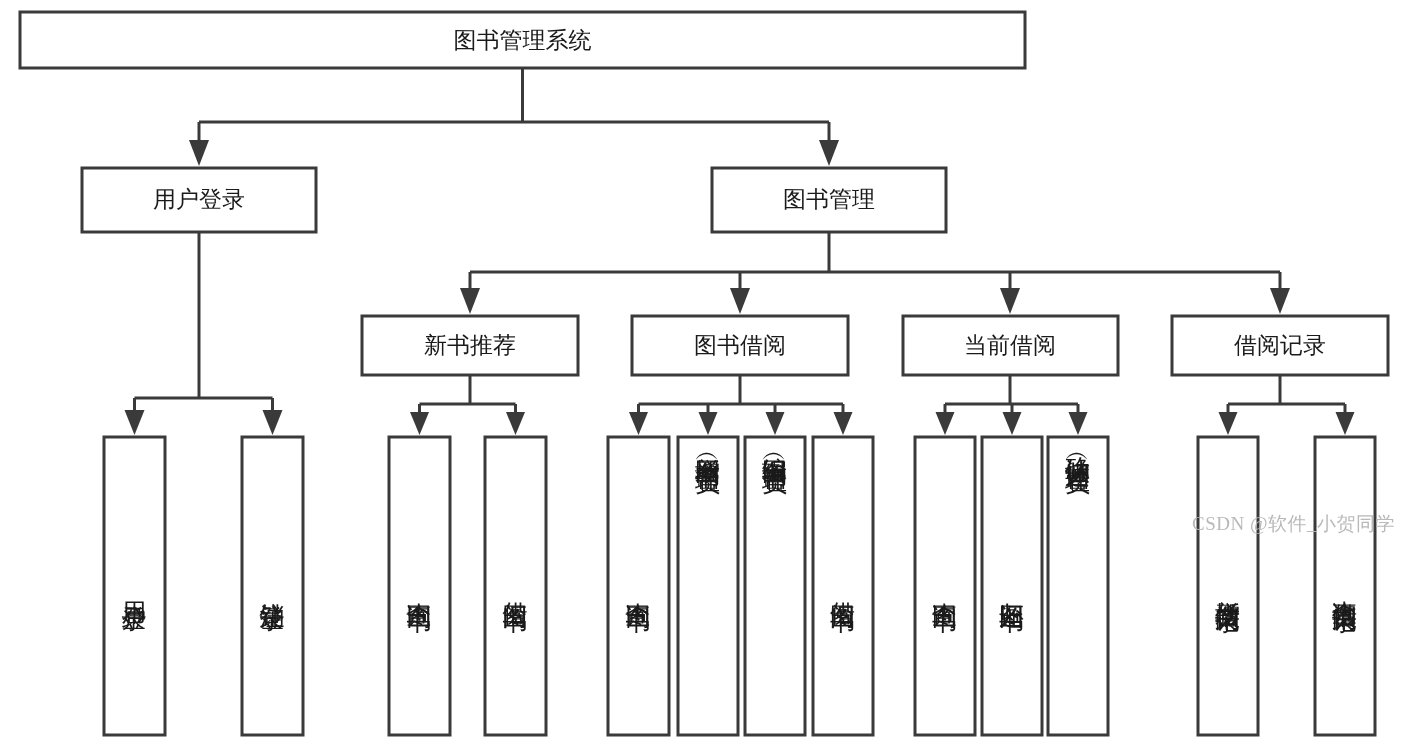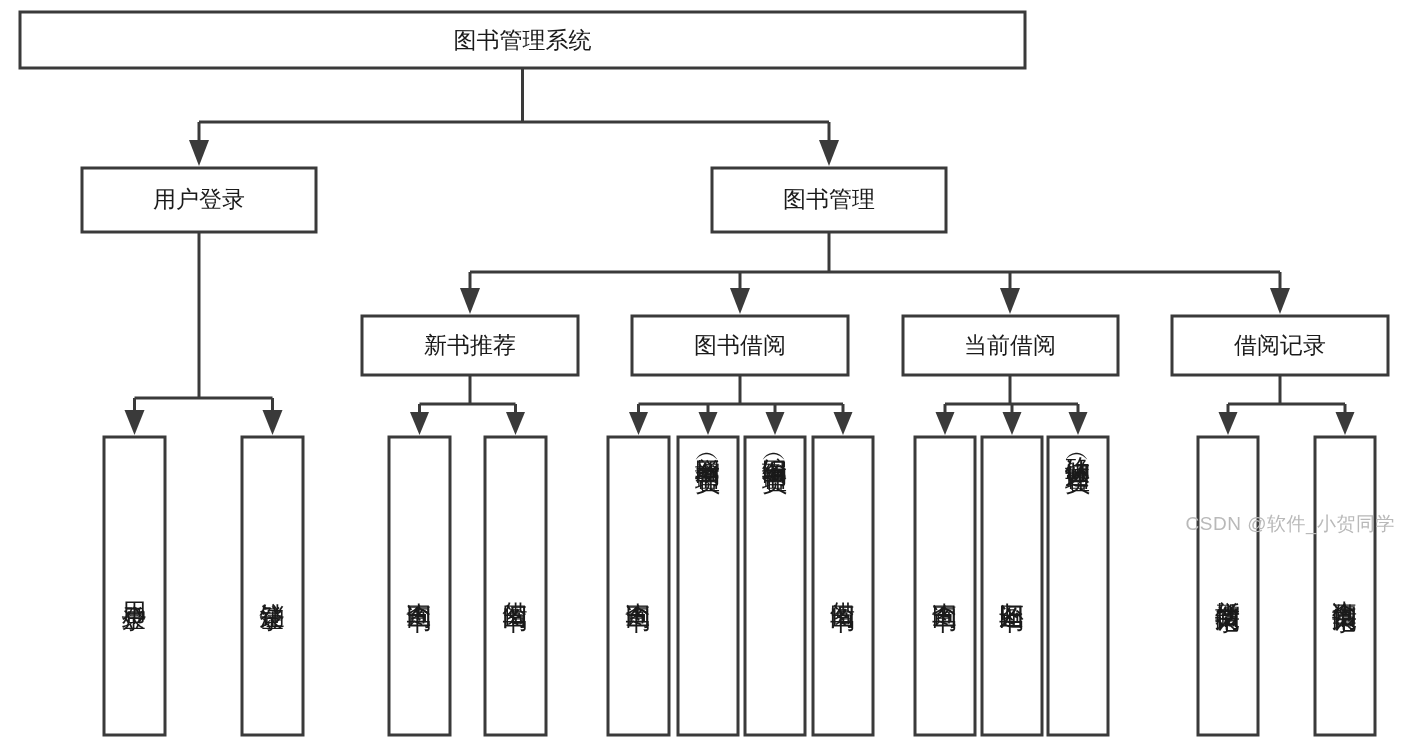--- a/index.html
+++ b/index.html
@@ -62,21 +62,21 @@
     line-height: 1.12;
     letter-spacing: 2px;
     color: #1a1a1a;
     white-space: nowrap;
     text-align: center;
   }
   .watermark {
     position: absolute;
     right: 10px;
     bottom: 6px;
-    font-family: Liberation Sans, sans-serif;
+    font-family: Liberation Serif, serif;
     font-size: 19px;
     color: #b9b9b9;
     letter-spacing: 0.5px;
     white-space: nowrap;
   }
 </style>
 </head>
 <body>
 
 <div id="diagram-root">

